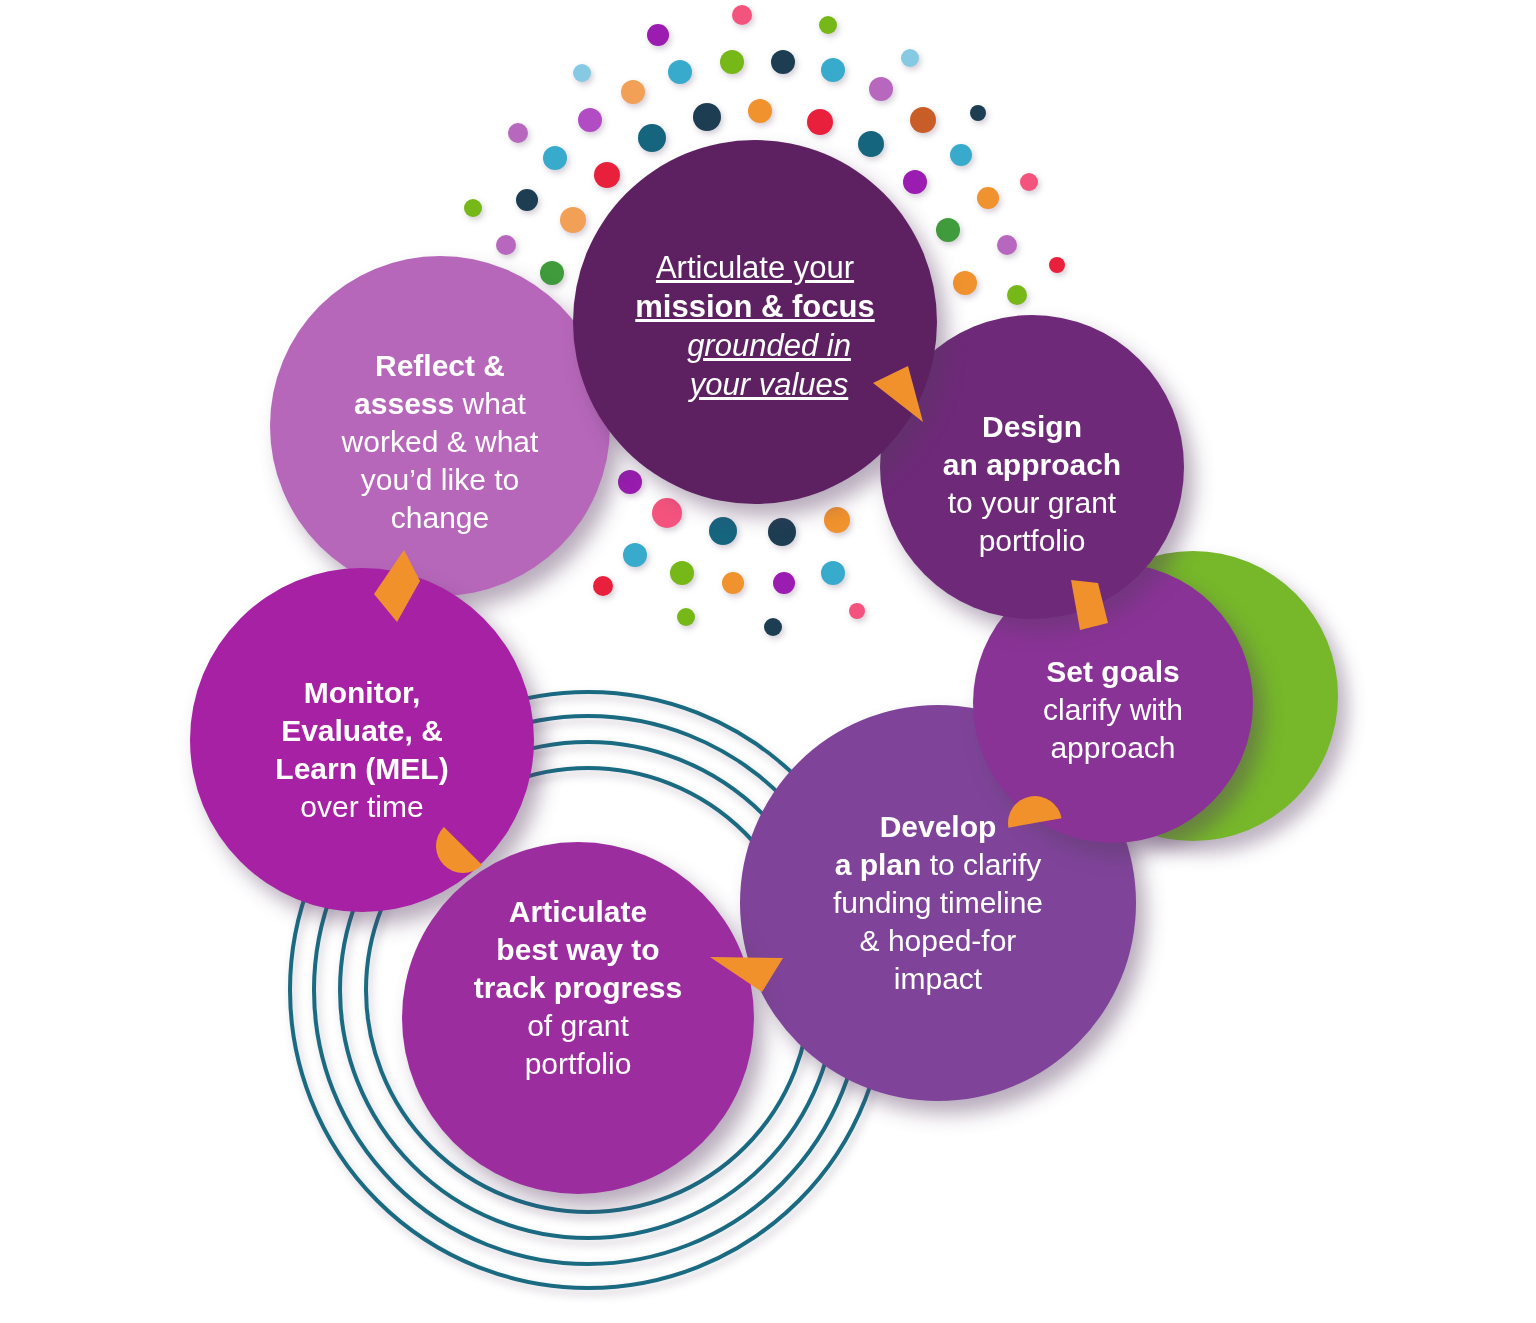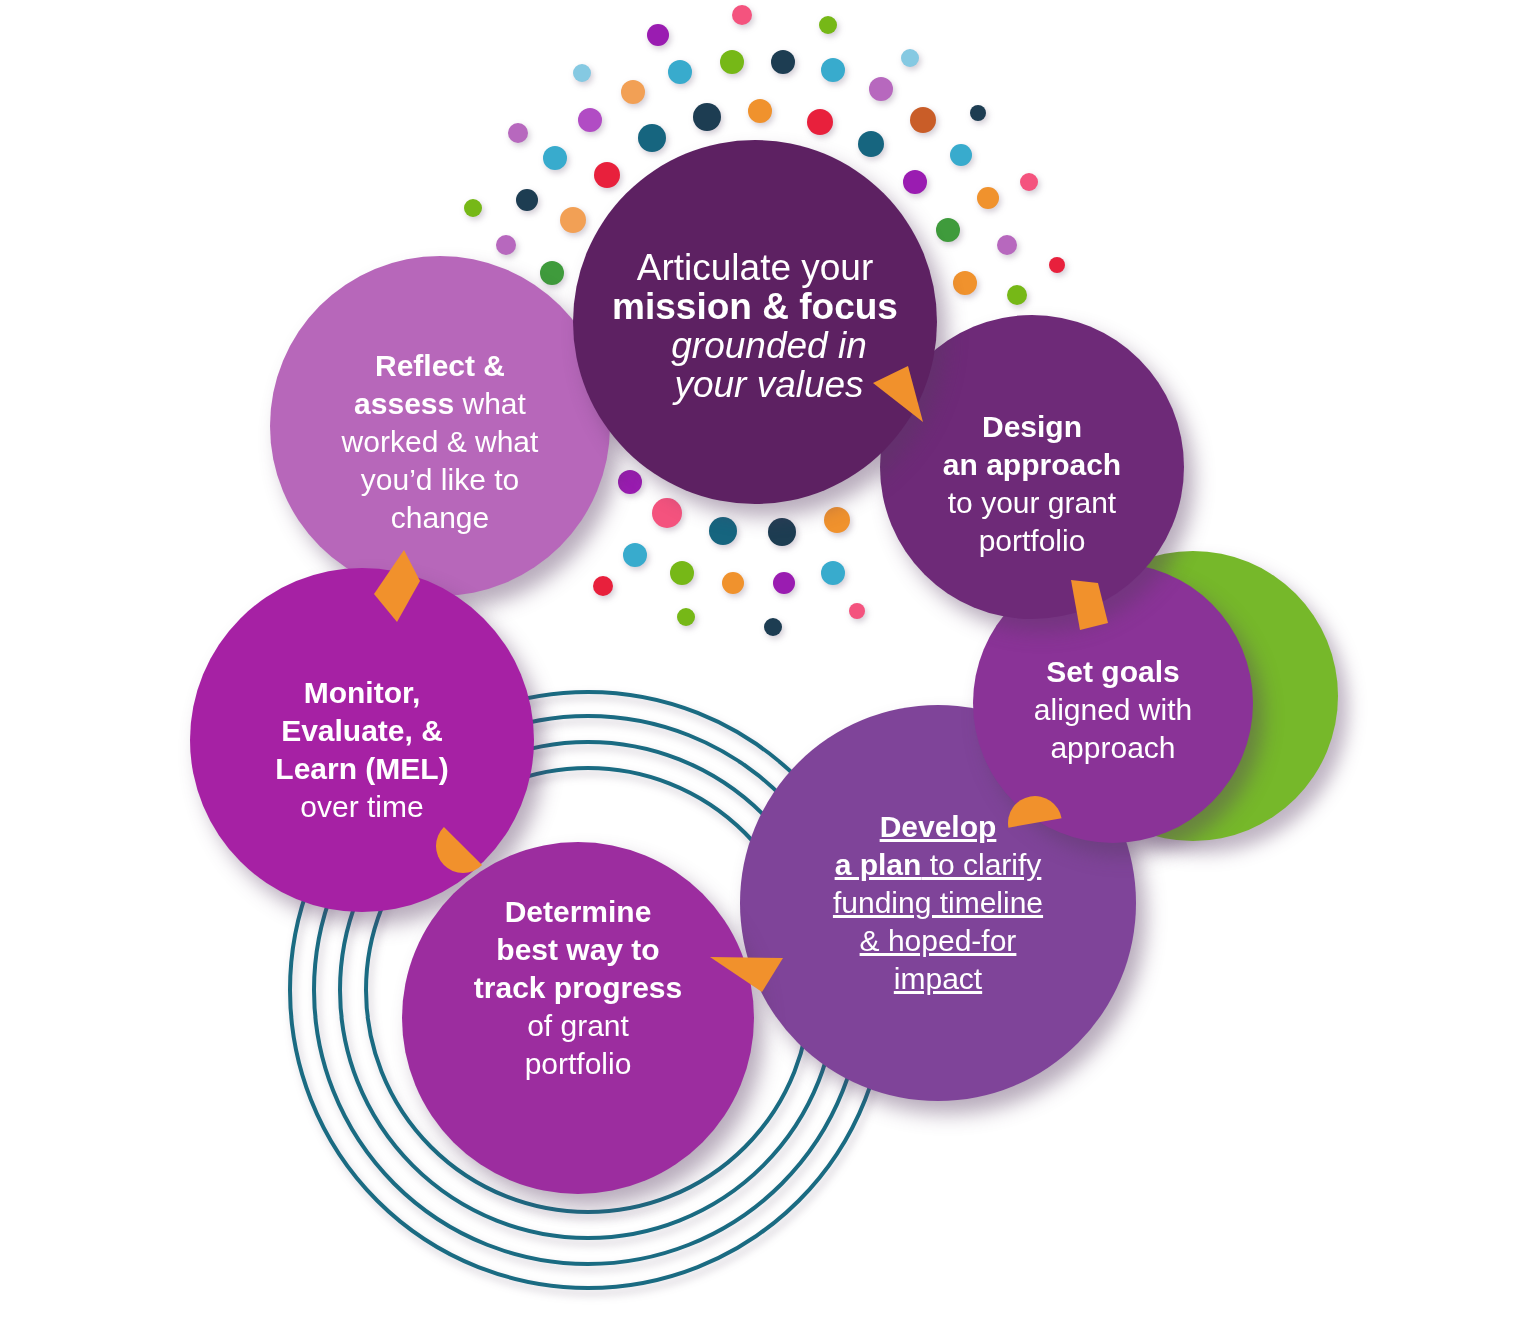--- a/index.html
+++ b/index.html
@@ -18,21 +18,21 @@
     display:flex;align-items:center;justify-content:center;
     color:#ffffff;text-align:center;
     box-shadow:10px 13px 20px rgba(86,58,96,.42);
   }
   .bubble .txt{font-size:30px;line-height:38px;font-weight:400;}
   .bubble .txt .b{font-weight:700;}
   .bubble .txt .i{font-style:italic;margin-left:28px;}
   .bubble .txt .line{white-space:nowrap;}
 
   #c-articulate{left:573px;top:140px;width:364px;height:364px;z-index:6;}
-  #c-articulate .txt{font-size:37px;line-height:39px;transform:translateY(4px);}
+  #c-articulate .txt{font-size:31px;line-height:39px;transform:translateY(4px);text-decoration:underline;}
   #c-design{left:880px;top:315px;width:304px;height:304px;z-index:5;}
   #c-design .txt{transform:translateY(17px);}
   #c-setgoals{left:973px;top:563px;width:280px;height:280px;z-index:4;}
   #c-setgoals .txt{transform:translateY(7px);}
   #c-develop{left:740px;top:705px;width:396px;height:396px;z-index:3;}
   #c-determine{left:402px;top:842px;width:352px;height:352px;z-index:5;}
   #c-determine .txt{transform:translateY(-30px);}
   #c-monitor{left:190px;top:568px;width:344px;height:344px;z-index:3;}
   #c-monitor .txt{transform:translateY(-6px);margin-top:32px;}
   #c-reflect{left:270px;top:256px;width:340px;height:340px;z-index:2;}
@@ -124,36 +124,36 @@
     <div class="txt">
         <div class="line"><span class="b ">Design</span></div>
         <div class="line"><span class="b ">an approach</span></div>
         <div class="line"><span class="">to your grant</span></div>
         <div class="line"><span class="">portfolio</span></div>
       </div>
   </div>
   <div class="bubble" id="c-setgoals" style="background: rgb(138, 51, 151);">
     <div class="txt">
         <div class="line"><span class="b ">Set goals</span></div>
-        <div class="line"><span class="">aligned with</span></div>
+        <div class="line"><span class="">clarify with</span></div>
         <div class="line"><span class="">approach</span></div>
       </div>
   </div>
-  <div class="bubble" id="c-develop" style="background: rgb(127, 68, 153); text-decoration: underline;">
+  <div class="bubble" id="c-develop" style="background: rgb(127, 68, 153);">
     <div class="txt">
         <div class="line"><span class="b ">Develop</span></div>
         <div class="line"><span class="b ">a plan</span><span class=""> to clarify</span></div>
         <div class="line"><span class="">funding timeline</span></div>
         <div class="line"><span class="">&amp; hoped-for</span></div>
         <div class="line"><span class="">impact</span></div>
       </div>
   </div>
   <div class="bubble" id="c-determine" style="background: rgb(156, 45, 159);">
     <div class="txt">
-        <div class="line"><span class="b ">Determine</span></div>
+        <div class="line"><span class="b ">Articulate</span></div>
         <div class="line"><span class="b ">best way to</span></div>
         <div class="line"><span class="b ">track progress</span></div>
         <div class="line"><span class="">of grant</span></div>
         <div class="line"><span class="">portfolio</span></div>
       </div>
   </div>
   <div class="bubble" id="c-monitor" style="background: rgb(166, 33, 164);">
     <div class="txt">
         <div class="line"><span class="b ">Monitor,</span></div>
         <div class="line"><span class="b ">Evaluate, &amp;</span></div>

